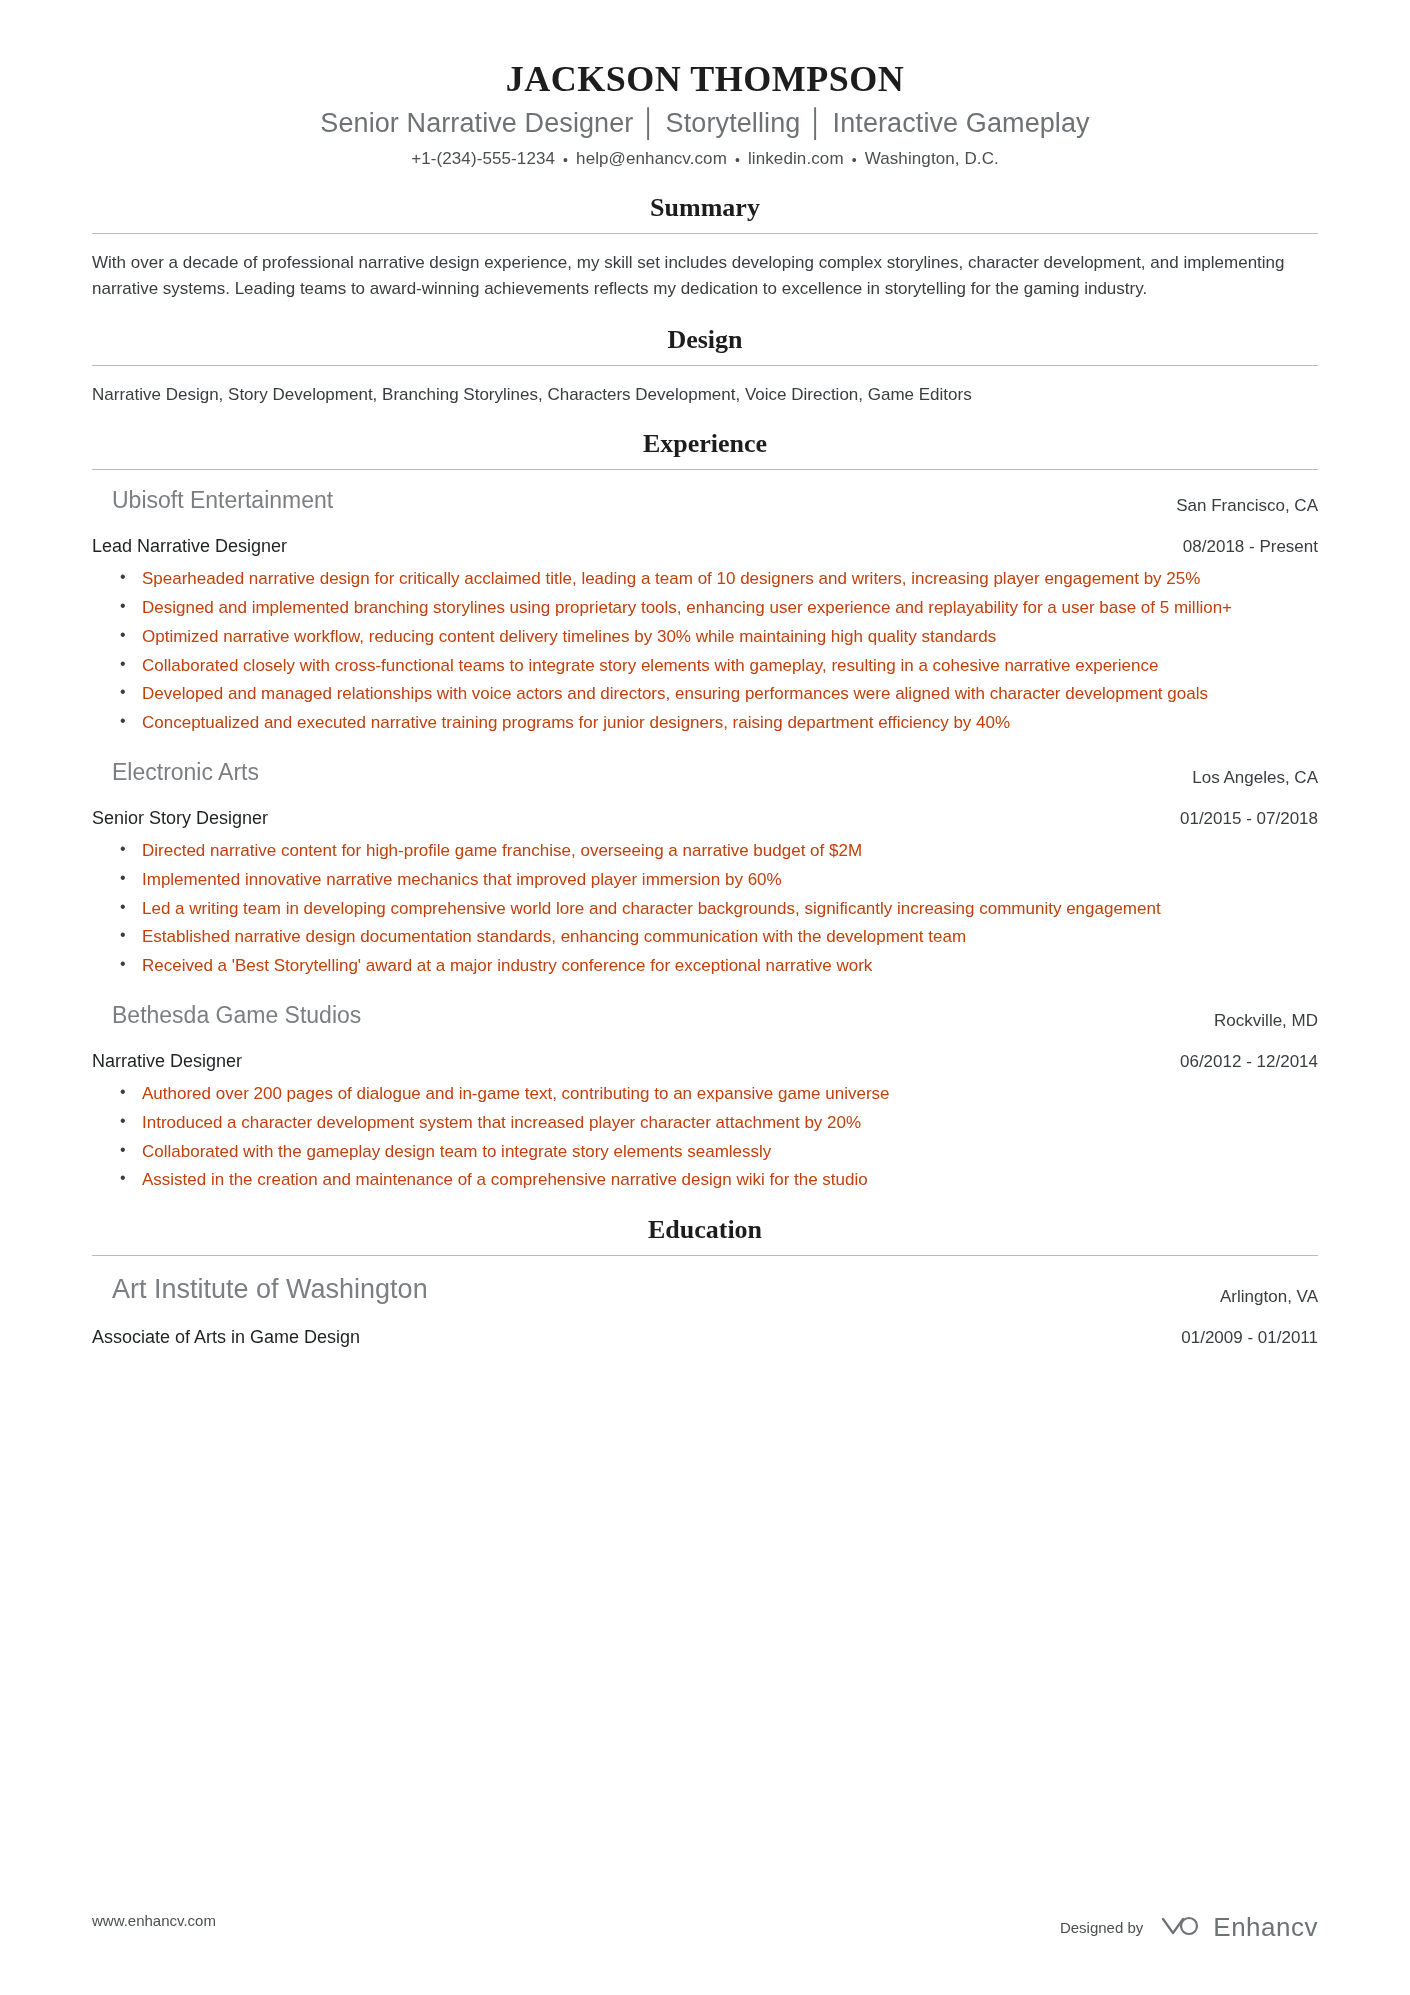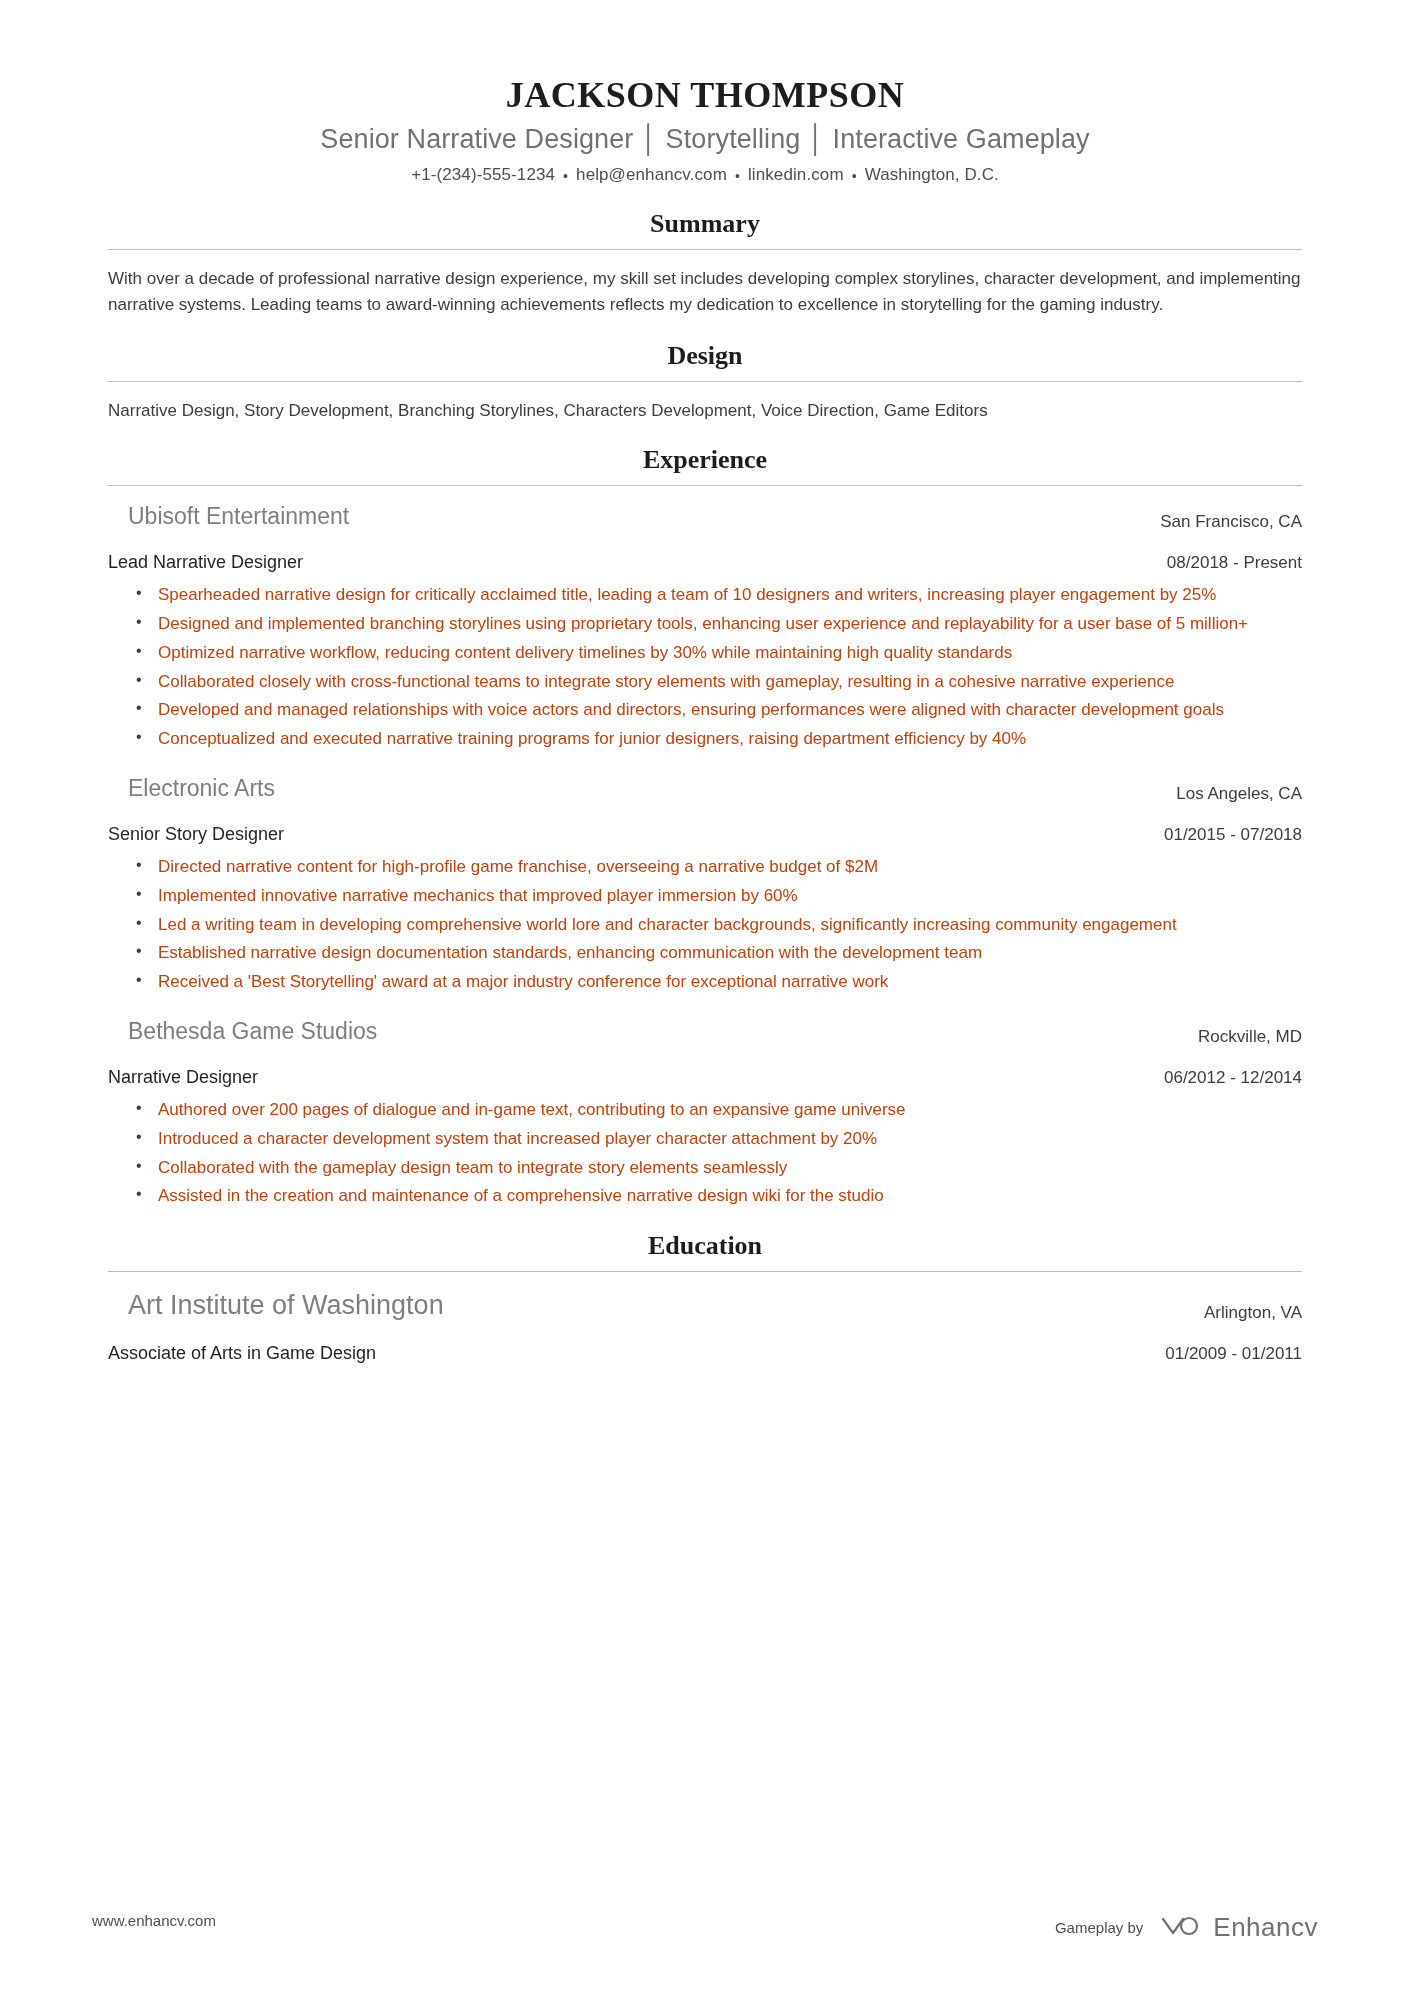--- a/index.html
+++ b/index.html
@@ -12,21 +12,21 @@
     height: 1995px;
     font-family: "Liberation Sans", sans-serif;
     color: #2b2b2b;
     position: relative;
     overflow: hidden;
   }
   .page {
     position: relative;
     width: 1410px;
     height: 1995px;
-    padding: 16px;
+    padding: 0;
     box-sizing: border-box;
   }
   .content {
     padding: 58px 92px 0 92px;
   }
 
   
   .header {
     text-align: center;
     margin-bottom: 24px;
@@ -288,21 +288,21 @@
           <div class="dates">01/2009 - 01/2011</div>
         </div>
       </div>
     </div>
 
   </div>
 
   <div class="footer">
     <div class="footer-url">www.enhancv.com</div>
     <div class="footer-right">
-      <div class="powered">Gameplay by</div>
+      <div class="powered">Designed by</div>
       <div class="brand">
         <span>
           <svg width="44" height="26" viewBox="0 0 44 26" xmlns="http://www.w3.org/2000/svg">
             <path d="M4 6 L14 20 L24 6" fill="none" stroke="#6f7275" stroke-width="2.2" stroke-linecap="round" stroke-linejoin="round"></path>
             <circle cx="30" cy="13" r="8" fill="none" stroke="#6f7275" stroke-width="2.2"></circle>
           </svg>
         </span>
         <span class="brand-name">Enhancv</span>
       </div>
     </div>

